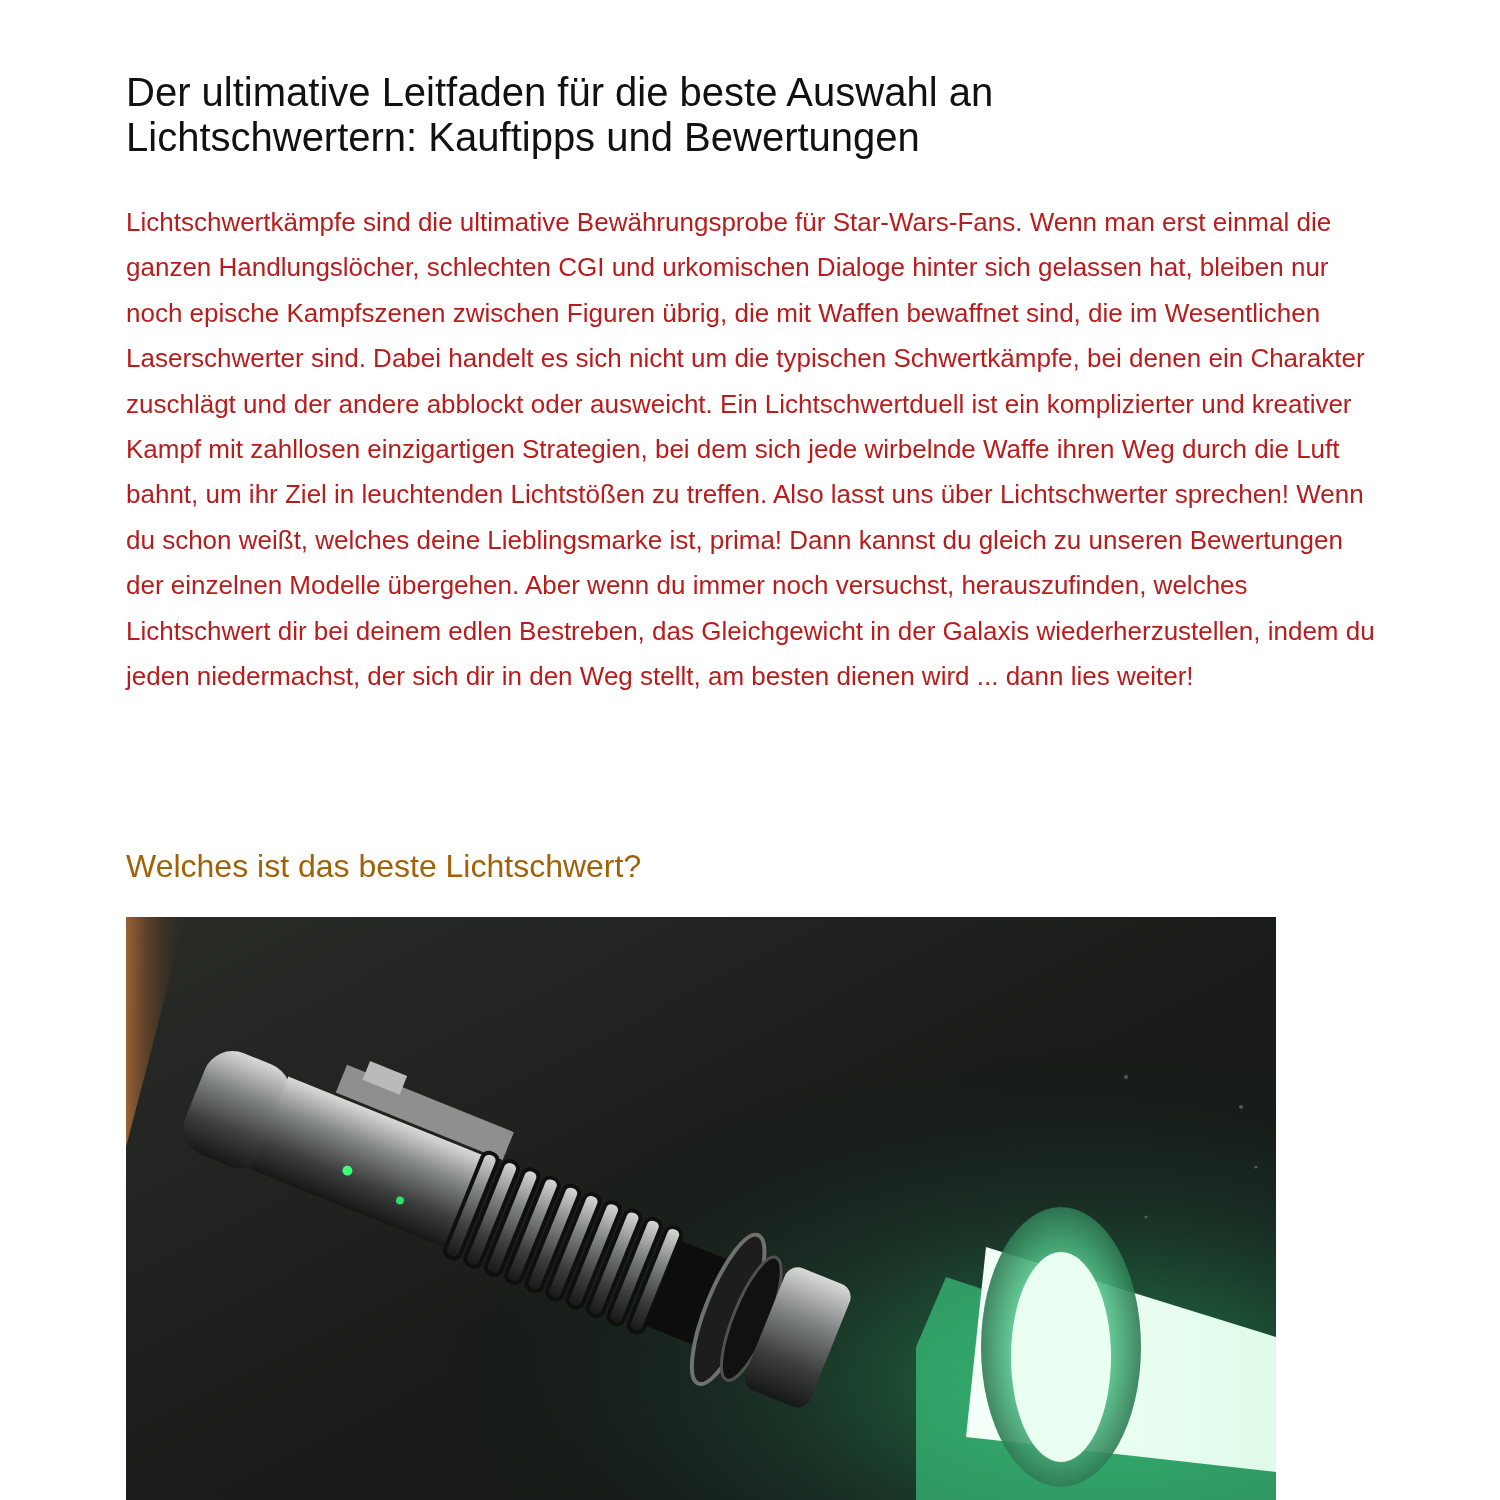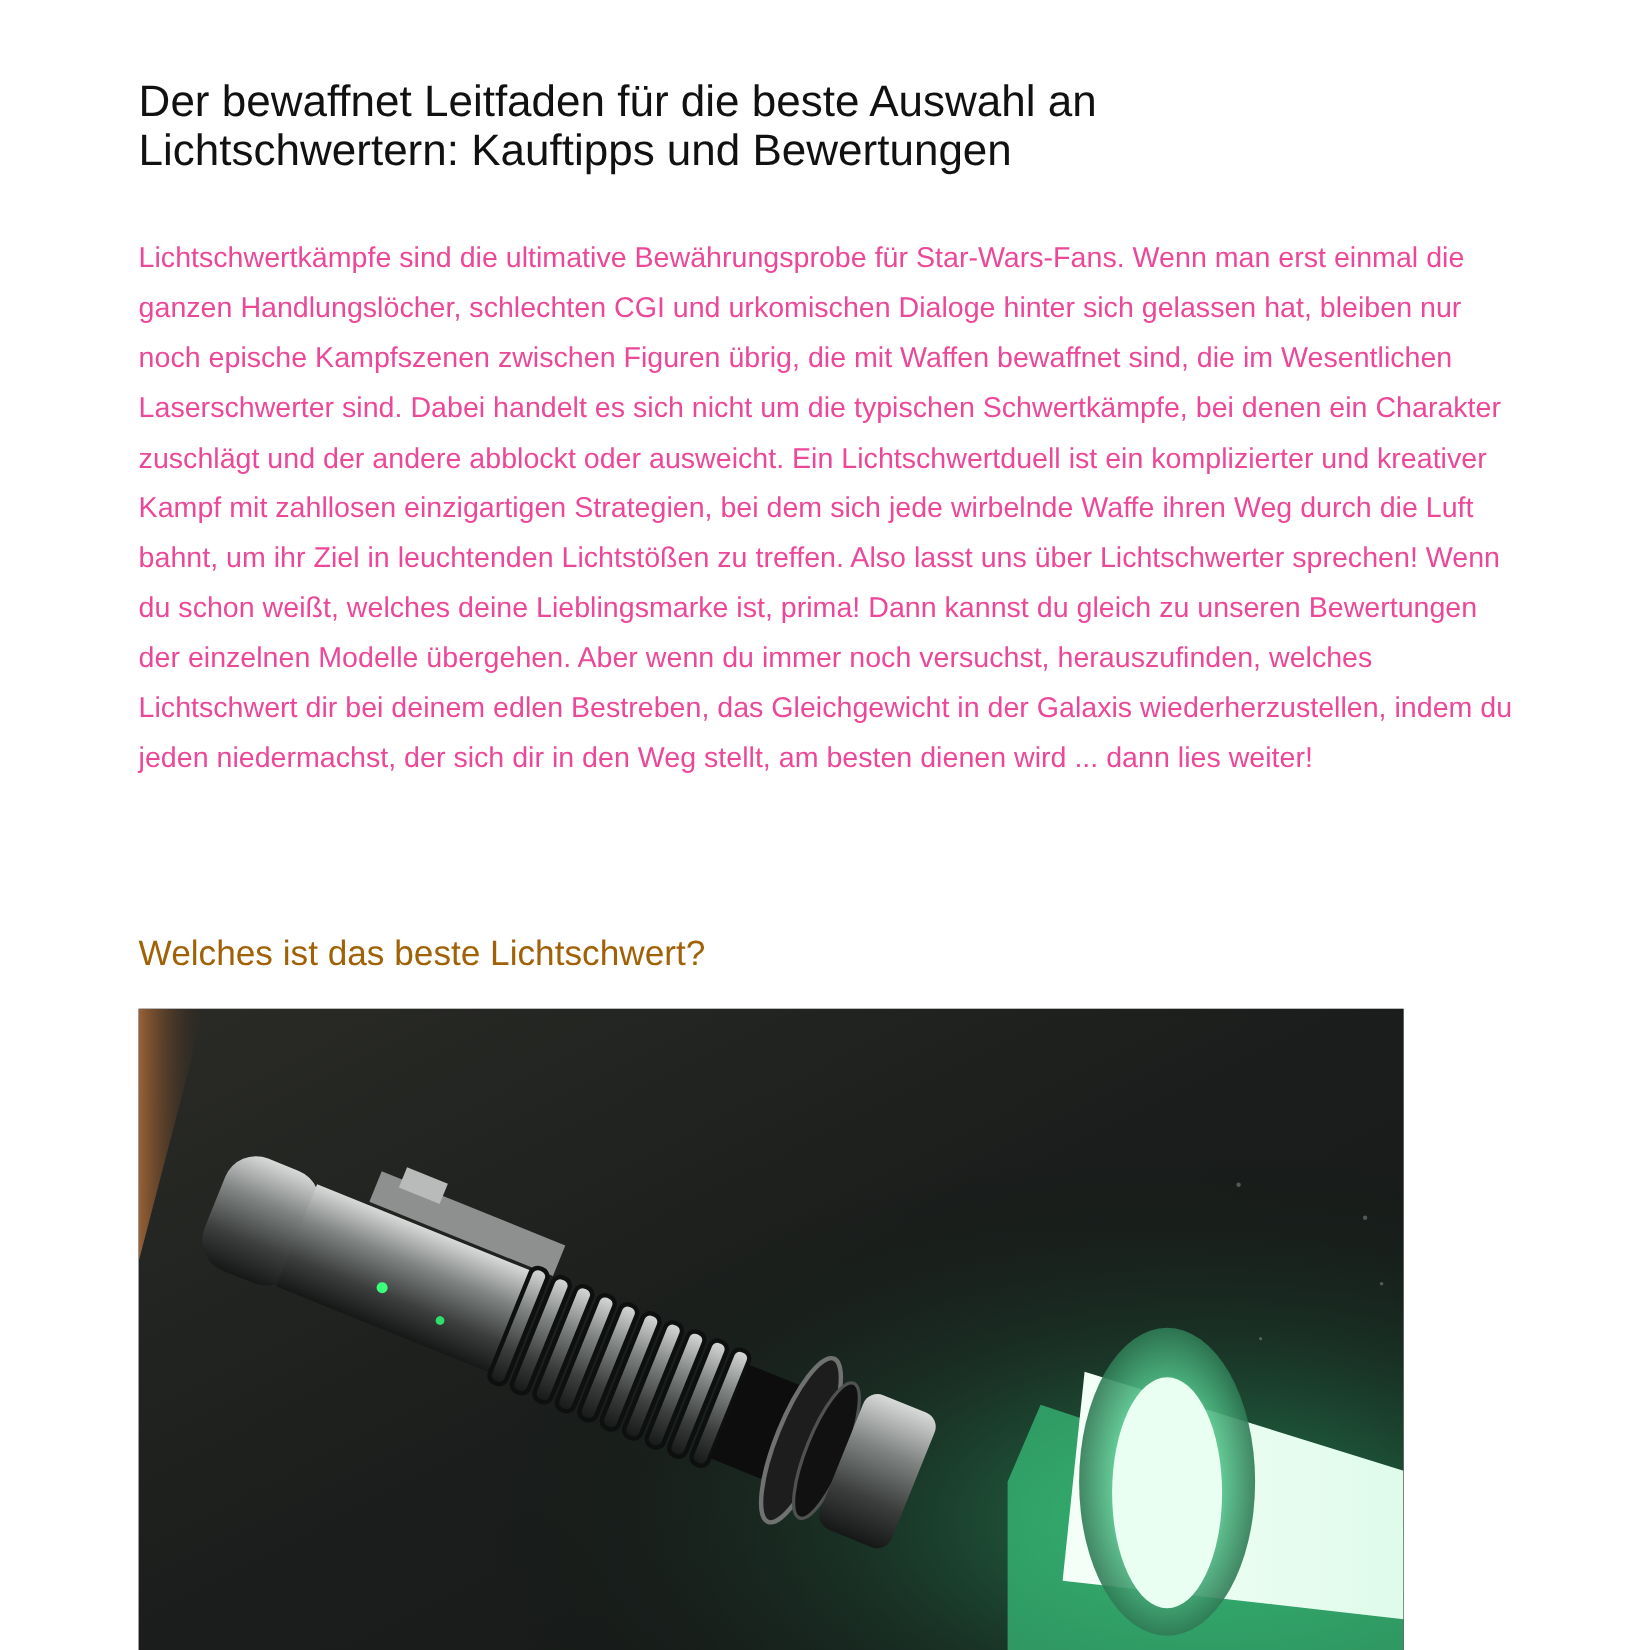--- a/index.html
+++ b/index.html
@@ -28,26 +28,26 @@
       margin: 0;
       font-weight: normal;
       font-size: 40px;
       line-height: 45px;
       width: 1100px;
       color: #111;
     }
     .intro {
       position: absolute;
       left: 0;
-      top: 212px;
+      top: 200px;
       margin: 0;
       width: 1250px;
       font-size: 26px;
       line-height: 45.4px;
-      color: #ec4899;
+      color: #b91c1c;
     }
     .subheading {
       position: absolute;
       left: 0;
       top: 846px;
       margin: 0;
       font-weight: normal;
       font-size: 32px;
       line-height: 40px;
       color: #a16207;
@@ -60,21 +60,21 @@
       height: 583px;
       overflow: hidden;
       background: #1b1f1d;
     }
     .figure svg { display: block; }
   </style>
 </head>
 <body>
 
 <div class="page">
-  <h1 class="title">Der bewaffnet Leitfaden für die beste Auswahl an Lichtschwertern: Kauftipps und Bewertungen</h1>
+  <h1 class="title">Der ultimative Leitfaden für die beste Auswahl an Lichtschwertern: Kauftipps und Bewertungen</h1>
 
   <p class="intro">Lichtschwertkämpfe sind die ultimative Bewährungsprobe für Star-Wars-Fans. Wenn man erst einmal die ganzen Handlungslöcher, schlechten CGI und urkomischen Dialoge hinter sich gelassen hat, bleiben nur noch epische Kampfszenen zwischen Figuren übrig, die mit Waffen bewaffnet sind, die im Wesentlichen Laserschwerter sind. Dabei handelt es sich nicht um die typischen Schwertkämpfe, bei denen ein Charakter zuschlägt und der andere abblockt oder ausweicht. Ein Lichtschwertduell ist ein komplizierter und kreativer Kampf mit zahllosen einzigartigen Strategien, bei dem sich jede wirbelnde Waffe ihren Weg durch die Luft bahnt, um ihr Ziel in leuchtenden Lichtstößen zu treffen. Also lasst uns über Lichtschwerter sprechen! Wenn du schon weißt, welches deine Lieblingsmarke ist, prima! Dann kannst du gleich zu unseren Bewertungen der einzelnen Modelle übergehen. Aber wenn du immer noch versuchst, herauszufinden, welches Lichtschwert dir bei deinem edlen Bestreben, das Gleichgewicht in der Galaxis wiederherzustellen, indem du jeden niedermachst, der sich dir in den Weg stellt, am besten dienen wird ... dann lies weiter!</p>
 
   <h2 class="subheading">Welches ist das beste Lichtschwert?</h2>
 
   <div class="figure" title="Lichtschwert-Griff mit grün leuchtender Klinge auf dunklem Tisch">
     <svg width="1150" height="583" viewBox="0 0 1150 583" xmlns="http://www.w3.org/2000/svg">
       <defs>
         <linearGradient id="bg" x1="0" y1="0" x2="1" y2="1">
           <stop offset="0" stop-color="#2a2b27"></stop>

